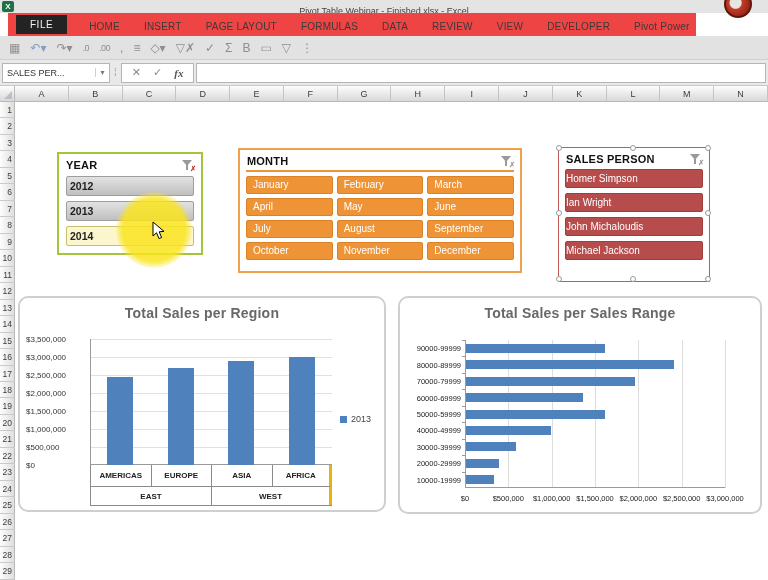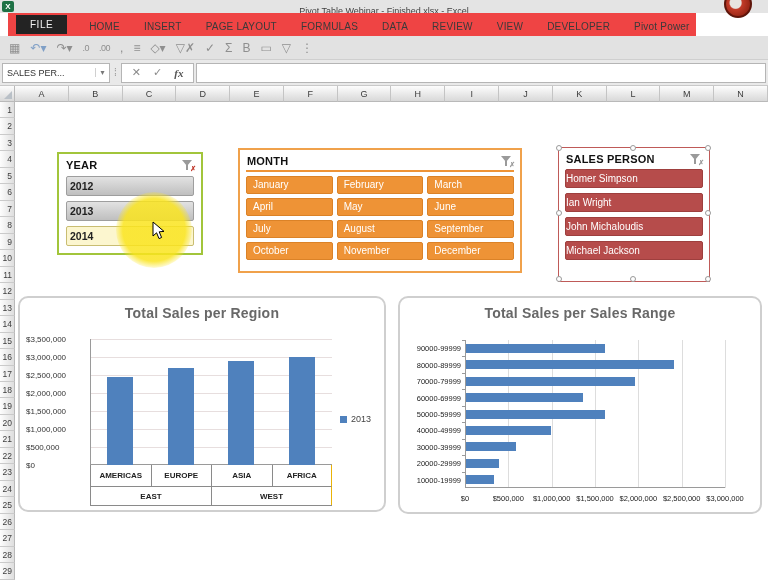--- a/index.html
+++ b/index.html
@@ -81,21 +81,21 @@
   .axis-left { position:absolute; left:0; top:0; width:1px; height:100%; background:#9a9a9a; }
   .axis-bottom { position:absolute; left:0; bottom:0; width:100%; height:1px; background:#9a9a9a; }
   .bar-v { position:absolute; background:#4f81bd; }
   .bar-h { position:absolute; background:#4f81bd; }
   .ylab { position:absolute; font-size:8px; color:#333; text-align:left; width:60px; }
   .catlab { position:absolute; font-size:7.5px; color:#222; text-align:right; width:54px; white-space:nowrap; }
   .xlab { position:absolute; font-size:7.5px; color:#222; white-space:nowrap; transform:translateX(-50%); }
   .cat-table { position:absolute; display:flex; flex-direction:column; border-bottom:1px solid #8a8a8a; }
   .cat-row { display:flex; }
   .cat-cell { border-left:1px solid #8a8a8a; font-size:8px; font-weight:bold; color:#222; text-align:center; display:flex; align-items:center; justify-content:center; }
-  .cat-cell:last-child { border-right:1px solid #eab308; }
+  .cat-cell:last-child { border-right:3px solid #eab308; }
   .cat-row.groups .cat-cell { border-top:1px solid #8a8a8a; }
   .legend { position:absolute; display:flex; align-items:center; }
   .legend .swatch { width:7px; height:7px; background:#4f81bd; margin-right:4px; }
   .legend .ltext { font-size:9px; color:#444; }
   .tick { position:absolute; background:#9a9a9a; }
 </style>
 </head>
 <body>
 
 <div class="titlebar">

